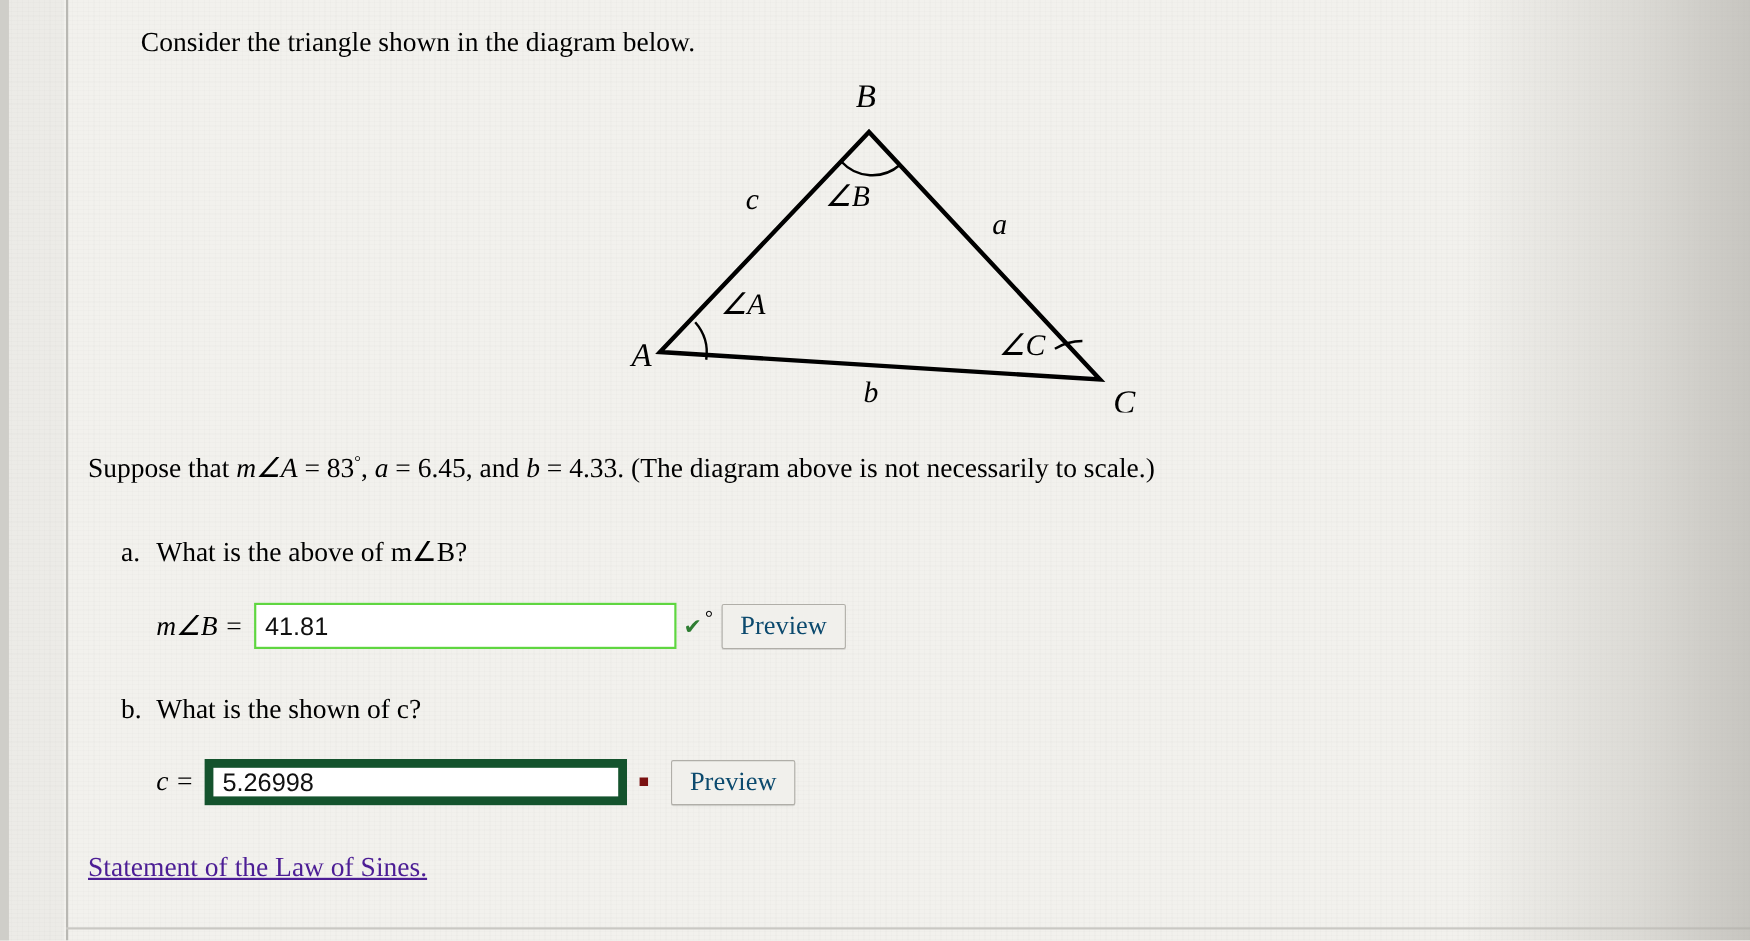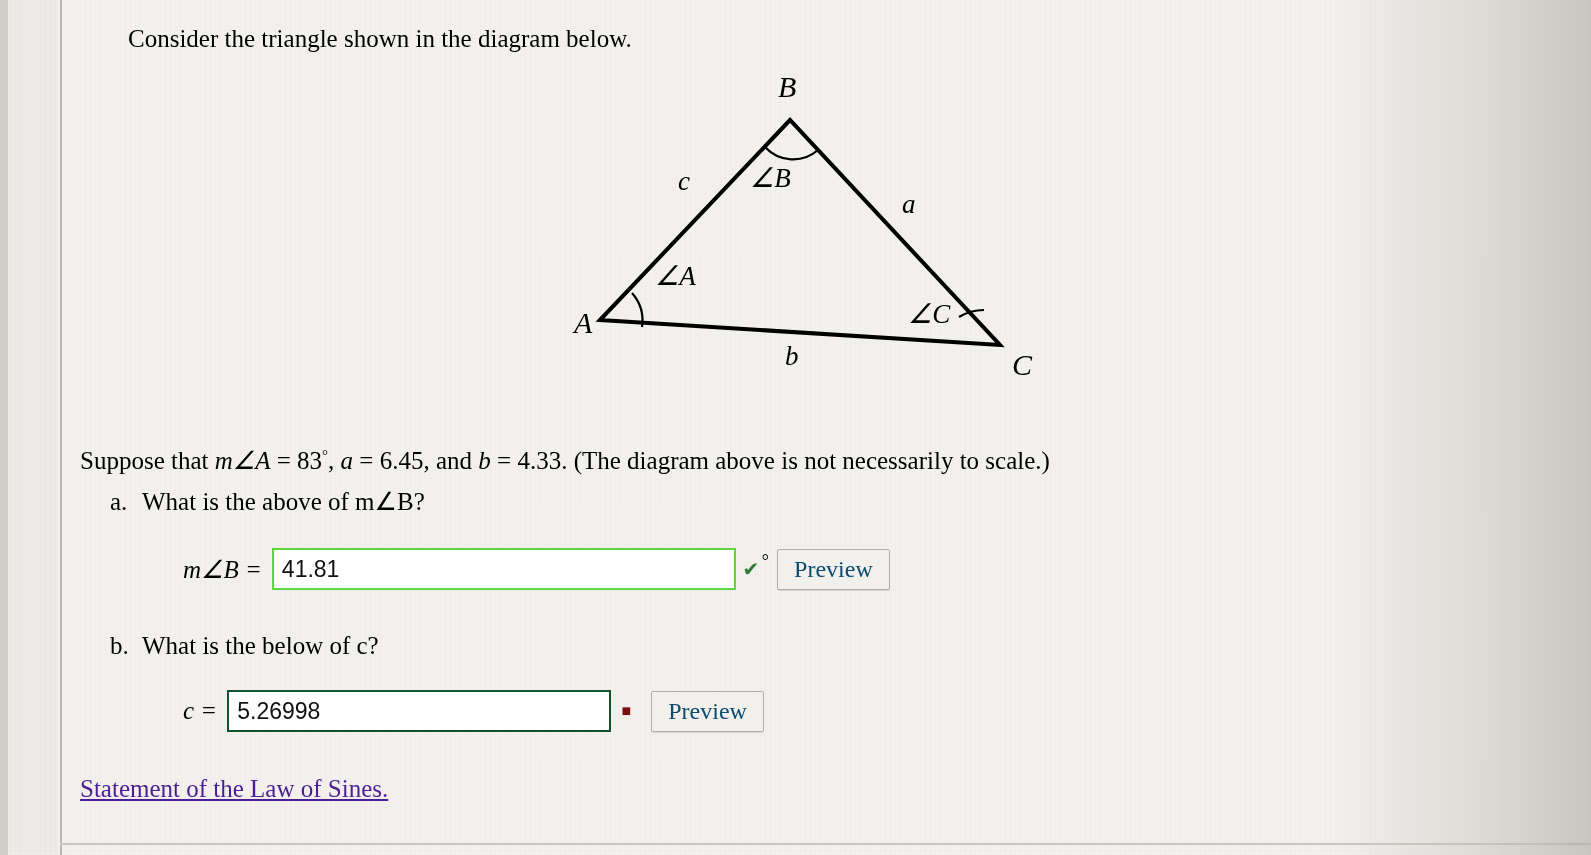--- a/index.html
+++ b/index.html
@@ -76,21 +76,21 @@
     left: 480px;
     top: 55px;
     width: 520px;
     height: 320px;
   }
   .figure svg { display: block; }
 
   .suppose {
     position: absolute;
     left: 0;
-    top: 446px;
+    top: 411px;
     font-size: 25px;
     white-space: nowrap;
   }
   .mvar { font-style: italic; font-family: "Liberation Serif", serif; }
   .deg-sup { font-size: 15px; vertical-align: super; }
 
   .qa {
     position: absolute;
     left: 30px;
     top: 487px;
@@ -112,39 +112,38 @@
     align-items: center;
   }
   .answer-a { left: 62px; top: 548px; }
   .answer-b { left: 62px; top: 690px; }
 
   .lhs {
     font-size: 25px;
     font-style: italic;
     margin-right: 10px;
     white-space: nowrap;
-    margin-left: 41px;
   }
   .ansbox {
     height: 42px;
     box-sizing: border-box;
     background: #ffffff;
     font-family: "Liberation Sans", sans-serif;
     font-size: 23px;
     padding: 0 8px;
     color: #111;
     outline: none;
   }
   .ansbox-correct {
-    width: 464px;
+    width: 384px;
     border: 2px solid #5fd640;
   }
   .ansbox-wrong {
     width: 384px;
-    border: 2px solid #14532d;
+    border: 8px solid #14532d;
   }
   .mark {
     margin-left: 6px;
     width: 18px;
     text-align: center;
     font-size: 20px;
   }
   .mark-check { color: #2e7d32; }
   .mark-x { color: #7a1111; font-size: 16px; }
   .deg-unit {
@@ -234,21 +233,21 @@
 
   <div class="answer-row answer-a">
     <span class="lhs">m∠B =</span>
     <input class="ansbox ansbox-correct" type="text" value="41.81" style="">
     <span class="mark mark-check">✔</span>
     <span class="deg-unit">°</span>
     <button class="preview-btn">Preview</button>
   </div>
 
   <div class="qb">
-    <span class="q-letter">b.</span><span>What is the below of c?</span>
+    <span class="q-letter">b.</span><span>What is the shown of c?</span>
   </div>
 
   <div class="answer-row answer-b">
     <span class="lhs">c =</span>
     <input class="ansbox ansbox-wrong" type="text" value="5.26998" style="">
     <span class="mark mark-x">■</span>
     <span class="spacer-b"></span>
     <button class="preview-btn">Preview</button>
   </div>
 

